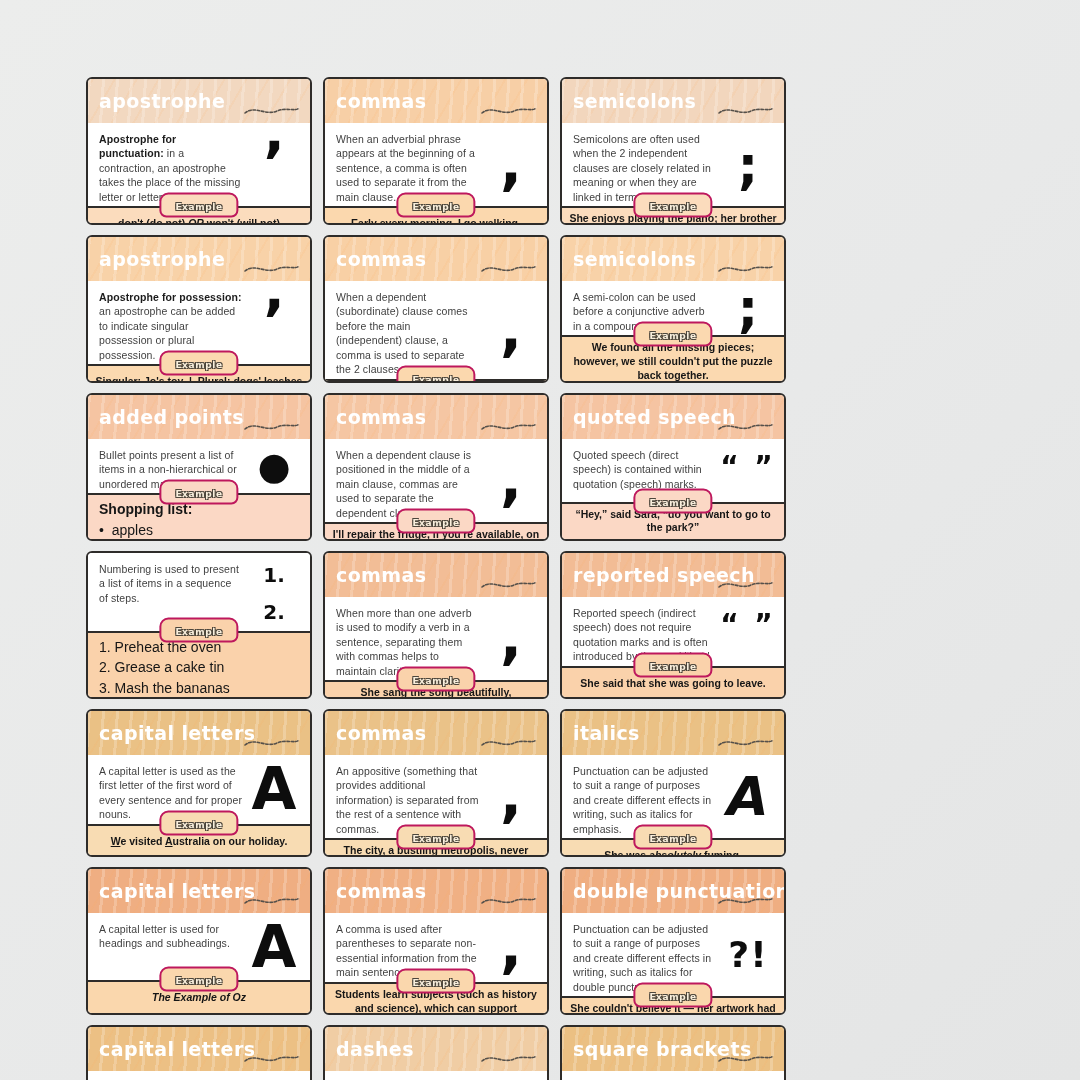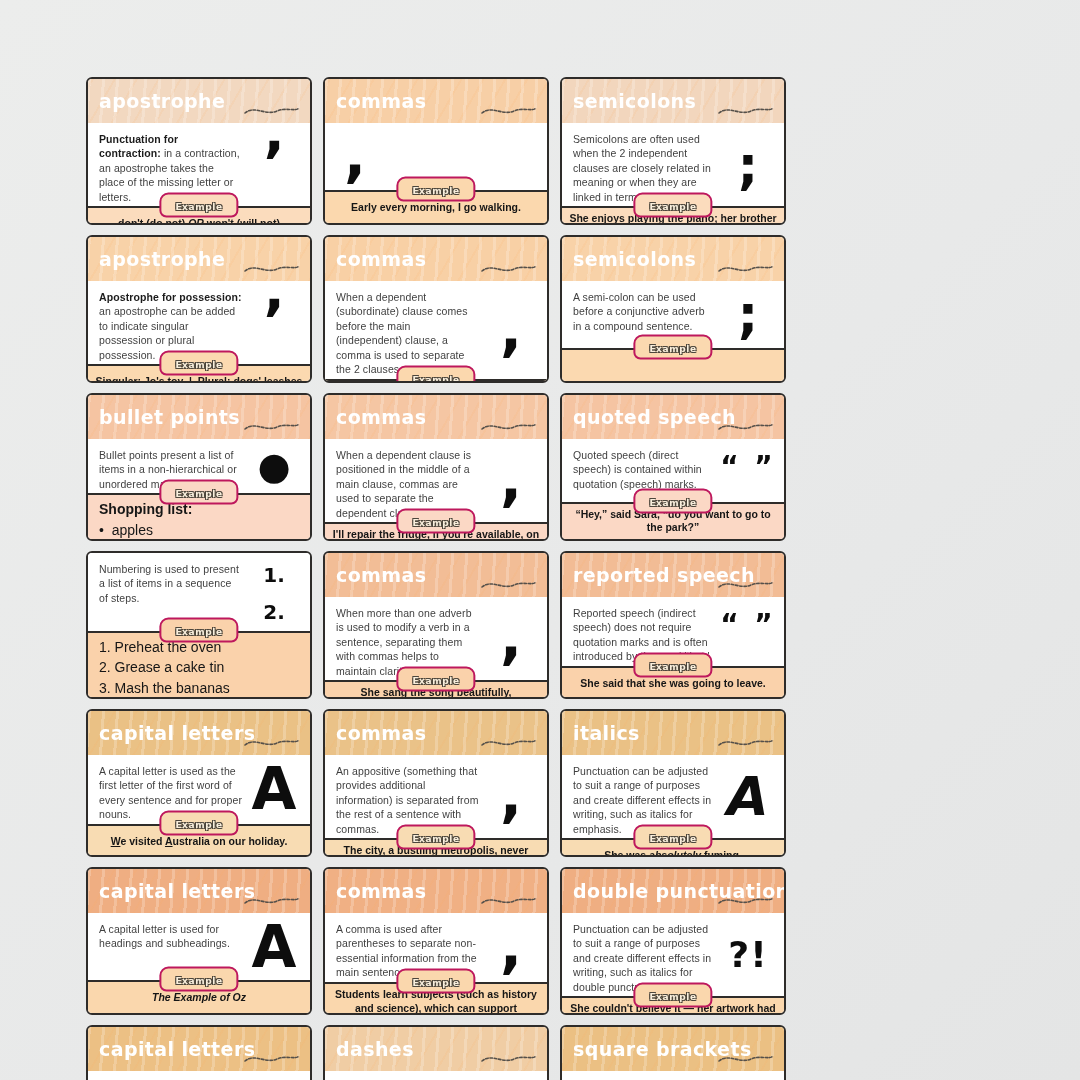--- a/index.html
+++ b/index.html
@@ -88,38 +88,39 @@
 
 <div class="card-grid">
     <div class="card" style="--hdr: #f2d8c0; --ftr: #fbdcbd;">
     <div class="card-header">
       <span class="card-title">apostrophe</span>
       <svg class="squiggle" width="58" height="14" viewBox="0 0 58 14">
         <path d="M2,9 C12,1 22,12 34,7 C44,3 52,8 56,4" fill="none" stroke="#55504a" stroke-width="1.6" stroke-dasharray="2.5,1.8" stroke-linecap="round"></path>
       </svg>
     </div>
     <div class="card-body">
-      <div class="card-description"><b>Punctuation for contraction:</b> in a contraction, an apostrophe takes the place of the missing letter or letters.</div>
+      <div class="card-description"><b>Apostrophe for punctuation:</b> in a contraction, an apostrophe takes the place of the missing letter or letters.</div>
       <div class="card-symbol sym-comma">’</div>
     </div>
     <div class="card-footer">
       <div class="example-tab">
         <span class="example-tab-label">Example</span>
       </div>
       <div class="card-example">don't (do not) <i>OR</i> won't (will not)</div>
     </div>
   </div>
     <div class="card" style="--hdr: #f7cfa6; --ftr: #fbd8ae;">
     <div class="card-header">
       <span class="card-title">commas</span>
       <svg class="squiggle" width="58" height="14" viewBox="0 0 58 14">
         <path d="M2,9 C12,1 22,12 34,7 C44,3 52,8 56,4" fill="none" stroke="#55504a" stroke-width="1.6" stroke-dasharray="2.5,1.8" stroke-linecap="round"></path>
       </svg>
     </div>
     <div class="card-body">
+      <div class="card-description">When an adverbial phrase appears at the beginning of a sentence, a comma is often used to separate it from the main clause.</div>
       <div class="card-symbol sym-comma">,</div>
     </div>
     <div class="card-footer">
       <div class="example-tab">
         <span class="example-tab-label">Example</span>
       </div>
       <div class="card-example">Early every morning, I go walking.</div>
     </div>
   </div>
     <div class="card" style="--hdr: #f2d6bd; --ftr: #fbdcbd;">
@@ -184,25 +185,26 @@
       </svg>
     </div>
     <div class="card-body">
       <div class="card-description">A semi-colon can be used before a conjunctive adverb in a compound sentence.</div>
       <div class="card-symbol sym-semicolon">;</div>
     </div>
     <div class="card-footer">
       <div class="example-tab">
         <span class="example-tab-label">Example</span>
       </div>
+      <div class="card-example">We found all the missing pieces; however, we still couldn't put the puzzle back together.</div>
     </div>
   </div>
     <div class="card" style="--hdr: #f5c4a2; --ftr: #fbd8c5;">
     <div class="card-header">
-      <span class="card-title">bullet points</span>
+      <span class="card-title">added points</span>
       <svg class="squiggle" width="58" height="14" viewBox="0 0 58 14">
         <path d="M2,9 C12,1 22,12 34,7 C44,3 52,8 56,4" fill="none" stroke="#55504a" stroke-width="1.6" stroke-dasharray="2.5,1.8" stroke-linecap="round"></path>
       </svg>
     </div>
     <div class="card-body">
       <div class="card-description">Bullet points present a list of items in a non-hierarchical or unordered manner.</div>
       <div class="card-symbol sym-bullet">●</div>
     </div>
     <div class="card-footer footer-list">
       <div class="example-tab">

